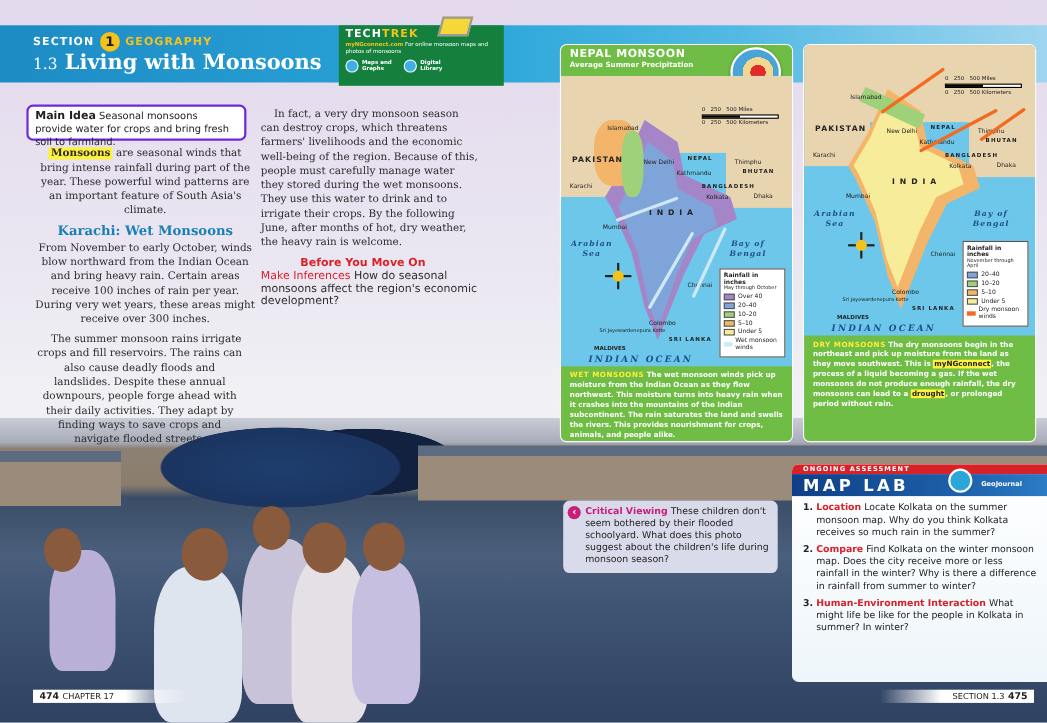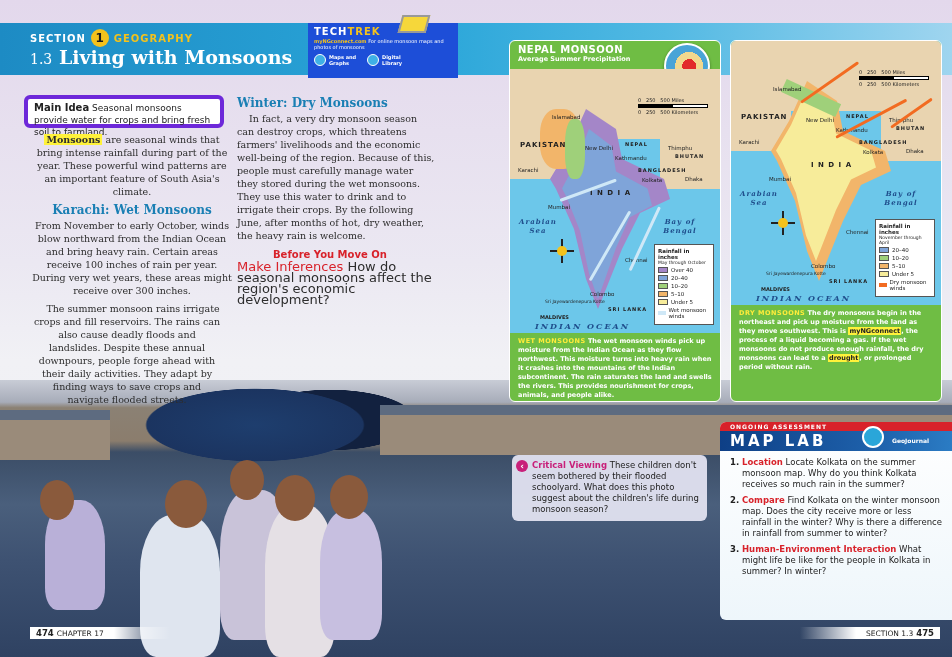--- a/index.html
+++ b/index.html
@@ -43,46 +43,46 @@
   }
   .section-cat { color: #f4c21c; }
   .lesson-title {
     position: absolute; left: 30px; top: 46px; font-family: "DejaVu Serif", serif;
     font-size: 19px; font-weight: bold; color: #fff;
   }
   .lesson-title .num { font-size: 14px; font-weight: normal; }
   
   .techtrek {
     position: absolute; left: 308px; top: 23px; width: 150px; height: 55px;
-    background: #1d4ed8; padding: 3px 6px; color: #fff; font-family: "DejaVu Sans", sans-serif;
+    background: #15803d; padding: 3px 6px; color: #fff; font-family: "DejaVu Sans", sans-serif;
   }
   .tt-logo { font-size: 10px; font-weight: bold; letter-spacing: 1px; }
   .tt-logo .y { color: #f4c21c; }
   .tt-url { font-size: 5px; line-height: 6px; margin-top: 1px; }
   .tt-url b { color: #f4c21c; }
   .tt-links { display: flex; gap: 10px; margin-top: 4px; }
   .tt-link { display: flex; align-items: center; gap: 3px; font-size: 5px; line-height: 6px; font-weight: bold; }
   .tt-ico { width: 12px; height: 12px; border-radius: 50%; background: #3fb0e6; border: 1px solid #fff; }
   .laptop {
     position: absolute; left: 400px; top: 15px; width: 28px; height: 18px; background: #f6d73a; border: 2px solid #999; transform: skew(-15deg);
   }
   
   .main-idea {
     position: absolute; left: 24px; top: 95px; width: 200px; height: 33px;
-    border: 4px solid #6d28d9; border-radius: 6px; background: #fff;
+    border: 2px solid #6d28d9; border-radius: 6px; background: #fff;
     font-family: "DejaVu Sans", sans-serif; font-size: 9px; line-height: 12px; padding: 3px 6px; color: #222;
   }
   .main-idea b { font-size: 10px; }
   .col { position: absolute; font-size: 9.5px; line-height: 13px; color: #2d2d2d; }
   .col p { margin-bottom: 5px; }
   .col p.indent { text-indent: 12px; }
   .hl { background: #fff23a; font-weight: bold; padding: 0 2px; }
   .heading { font-family: "DejaVu Serif", serif; font-weight: bold; font-size: 12px; color: #1a7fb4; margin: 6px 0 2px; }
   .bymo-title { font-family: "DejaVu Sans", sans-serif; color: #d8222a; font-weight: bold; font-size: 10px; margin-top: 6px; padding-left: 36px; }
-  .bymo-body { font-family: "DejaVu Sans", sans-serif; font-size: 13px; line-height: 11px; }
+  .bymo-body { font-family: "DejaVu Sans", sans-serif; font-size: 10px; line-height: 11px; }
   .bymo-body .lbl { color: #d8222a; }
   
   .map-card {
     position: absolute; top: 40px; width: 212px; height: 362px; border-radius: 6px;
     background: #6fbd44; overflow: hidden; border: 1px solid #fff;
   }
   .map-head { height: 28px; padding: 3px 8px; color: #fff; font-family: "DejaVu Sans", sans-serif; }
   .map-head .t { font-size: 10px; font-weight: bold; letter-spacing: .5px; }
   .map-head .s { font-size: 6.5px; font-weight: bold; }
   .map-area {
@@ -214,21 +214,20 @@
   <p>
     <span class="hl">Monsoons</span>
     <span>are seasonal winds that bring intense rainfall during part of the year. These powerful wind patterns are an important feature of South Asia's climate.</span>
   </p>
   <div class="heading">Karachi: Wet Monsoons</div>
   <p>From November to early October, winds blow northward from the Indian Ocean and bring heavy rain. Certain areas receive 100 inches of rain per year. During very wet years, these areas might receive over 300 inches.</p>
   <p class="indent" style="width:190px;">The summer monsoon rains irrigate crops and fill reservoirs. The rains can also cause deadly floods and landslides. Despite these annual downpours, people forge ahead with their daily activities. They adapt by finding ways to save crops and navigate flooded streets.</p>
 </div>
 
 <div class="col" style="left:237px;top:97px;width:200px;">
-  <div class="heading" style="margin-top:0;">Winter: Dry Monsoons</div>
   <p class="indent">In fact, a very dry monsoon season can destroy crops, which threatens farmers' livelihoods and the economic well-being of the region. Because of this, people must carefully manage water they stored during the wet monsoons. They use this water to drink and to irrigate their crops. By the following June, after months of hot, dry weather, the heavy rain is welcome.</p>
   <div class="bymo-title">Before You Move On</div>
   <div class="bymo-body">
     <span class="lbl">Make Inferences</span>
     <span>How do seasonal monsoons affect the region's economic development?</span>
   </div>
 </div>
 
 <div class="map-card" style="left:509px;">
   <div class="map-head">

